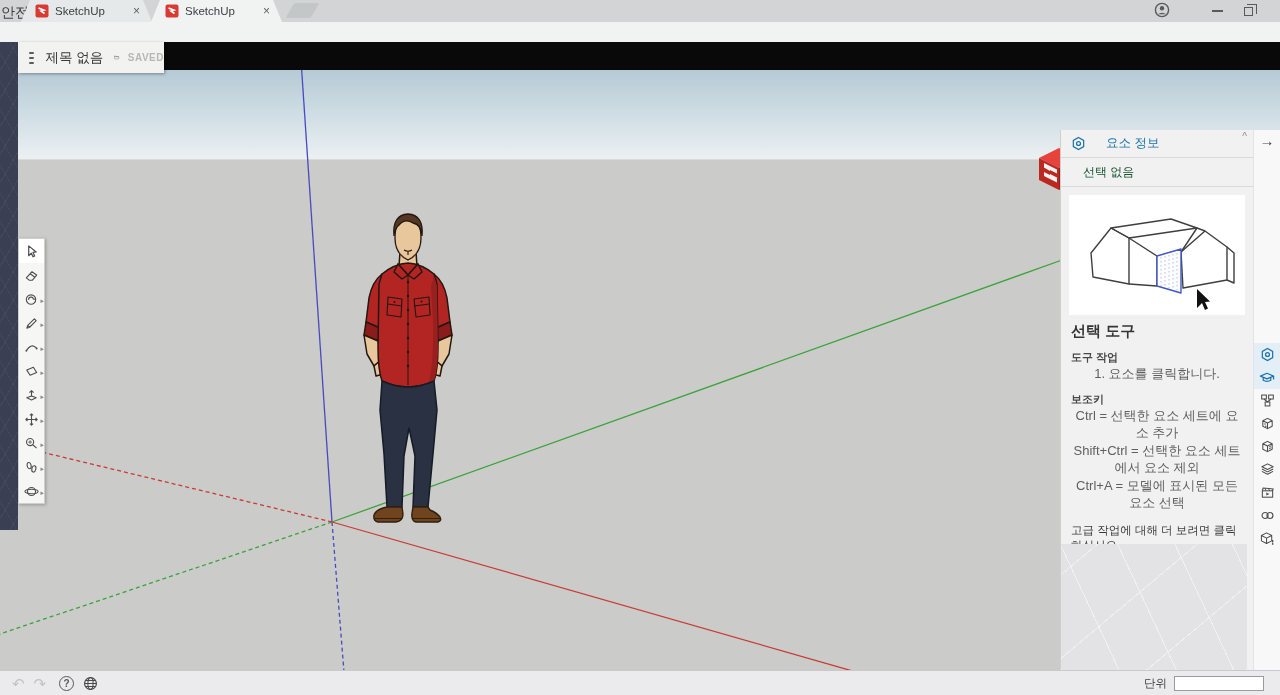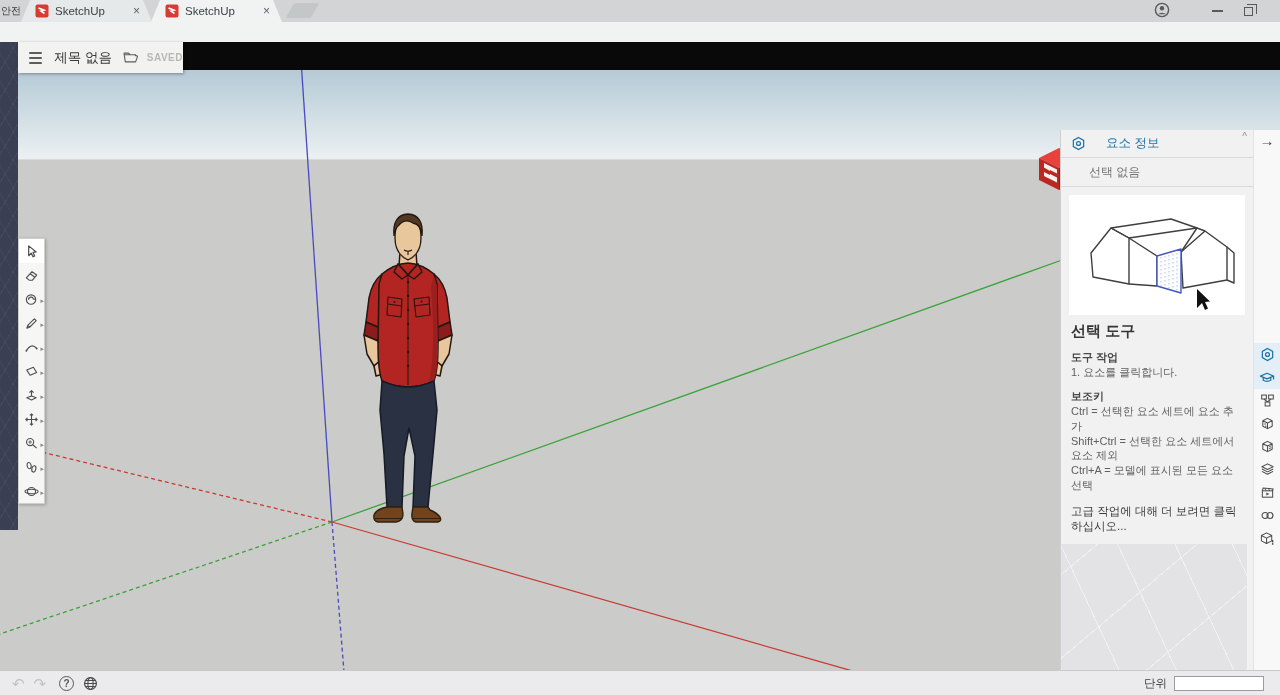--- a/index.html
+++ b/index.html
@@ -1,21 +1,21 @@
 <!DOCTYPE html>
 <html><head>
 <meta charset="utf-8">
 <style>
   * { margin:0; padding:0; box-sizing:border-box; }
   body { font-family:"Liberation Sans", sans-serif; }
   .screen { position:relative; width:1280px; height:695px; overflow:hidden; background:#d2d4d5; }
 
   
   .tabstrip { position:absolute; left:0; top:0; width:1280px; height:22px; background:#d2d4d5; }
-  .edge-label { position:absolute; left:1px; top:4px; font-size:10px; color:#3c3c3c; }
+  .edge-label { position:absolute; left:1px; top:4px; font-size:14px; color:#3c3c3c; }
   .tab { position:absolute; top:0; height:22px; width:131px; clip-path:polygon(9px 0, calc(100% - 9px) 0, 100% 100%, 0 100%); display:flex; align-items:center; }
   .tab1 { left:21px; background:#e5e9ea; }
   .tab2 { left:151px; background:#f1f3f3; }
   .tab .fav { margin-left:14px; width:14px; height:14px; flex:none; }
   .tab .t-title { margin-left:6px; font-size:11.5px; color:#3c4043; white-space:nowrap; overflow:hidden; flex:1; }
   .tab .t-close { margin-right:12px; font-size:12px; color:#5f6368; line-height:1; cursor:default; }
   .newtab { position:absolute; left:290px; top:3px; width:25px; height:15px; background:#c3c7c8; transform:skewX(-30deg); border-radius:2px; }
   .win-ctl { position:absolute; top:2px; display:flex; align-items:center; }
   .minimize-bar { width:11px; height:2px; background:#5a5a5e; }
   .restore-box { width:9px; height:9px; border:1.5px solid #5a5a5e; background:transparent; position:relative; }
@@ -38,44 +38,44 @@
   .canvas { position:absolute; left:0; top:70px; width:1280px; height:600px;
     background:linear-gradient(to bottom,#b5cad6 0%,#d9e4e9 10%,#ecf0f2 14.8%,#cbcbc9 15%,#cbcbc9 100%); }
   .axes, .person { position:absolute; }
   .logo { position:absolute; left:1036px; top:76px; display:flex; align-items:center; }
   .logo-text { font-size:34px; font-weight:bold; color:#32495f; letter-spacing:-1px; margin-left:9px; }
 
   .dark-strip { position:absolute; left:0; top:42px; width:18px; height:488px; background:#3b3f53;
     background-image:repeating-linear-gradient(120deg, rgba(255,255,255,0.05) 0 1px, transparent 1px 14px),
                      repeating-linear-gradient(60deg, rgba(255,255,255,0.04) 0 1px, transparent 1px 14px); }
 
-  .app-toolbar { position:absolute; left:18px; top:42px; width:165px; height:31px; background:#f2f2f0; box-shadow:1px 1px 3px rgba(0,0,0,0.35); display:flex; align-items:center; }
+  .app-toolbar { position:absolute; left:18px; top:42px; width:146px; height:31px; background:#f2f2f0; box-shadow:1px 1px 3px rgba(0,0,0,0.35); display:flex; align-items:center; }
   .hamburger { margin-left:11px; width:16px; height:12px; display:flex; flex-direction:column; justify-content:space-between; }
   .hamburger i { display:block; height:2px; background:#5c5c5c; border-radius:1px; }
   .doc-title { margin-left:12px; font-size:13.5px; color:#3a3a3a; white-space:nowrap; }
   .folder-ic { margin-left:11px; }
   .saved-label { margin-left:8px; font-size:10px; font-weight:bold; letter-spacing:0.5px; color:#b7b7b3; }
 
   .palette { position:absolute; left:18px; top:238px; width:27px; background:#f6f6f4; border:1px solid #cfcfcc; box-shadow:1px 1px 3px rgba(0,0,0,0.25); }
   .tool { position:relative; width:100%; height:24px; display:flex; align-items:center; justify-content:center; color:#4f4f4f; }
   .tool.active { background:#ffffff; }
   .tool .expand { position:absolute; right:0px; bottom:7px; font-size:7px; color:#8a8a8a; line-height:1; }
 
   
   .right-panel { position:absolute; left:1060px; top:130px; width:193px; height:540px; background:#f1f1f1; border-left:1px solid #cfcfd2; }
   .p-header { height:28px; display:flex; align-items:center; padding:0 10px; border-bottom:1px solid #d9d9db; position:relative; color:#1a74a8; }
   .p-header .p-title { font-size:12.5px; margin-left:20px; color:#1a74a8; }
   .p-chevron { position:absolute; right:6px; top:1px; font-size:10px; color:#8a8a8e; }
-  .p-row { height:29px; display:flex; align-items:center; padding-left:28px; font-size:12px; color:#737373; border-bottom:1px solid #d9d9db; }
+  .p-row { height:29px; display:flex; align-items:center; padding-left:22px; font-size:12px; color:#14532d; border-bottom:1px solid #d9d9db; }
   .inst-card { margin:8px 8px 0 8px; height:120px; background:#fff; }
   .inst-text { padding:7px 10px 0 10px; }
   .inst-heading { font-size:15px; font-weight:bold; color:#353535; }
   .inst-desc { font-size:10.5px; color:#5f5f5f; line-height:1.35; margin-top:1px; }
   .sec-title { font-size:11px; font-weight:bold; color:#494949; margin-top:9px; }
-  .sec-item { font-size:11px; color:#5f5f5f; line-height:1.35; }
+  .sec-item { font-size:13px; color:#5f5f5f; line-height:1.35;text-align:center; }
   .more-link { font-size:11.5px; color:#3b3b3b; line-height:1.35; margin-top:11px; }
   .panel-bottom { position:absolute; left:0px; bottom:0; width:186px; height:126px; background:#e3e3e6;
     background-image:repeating-linear-gradient(65deg, rgba(255,255,255,0.5) 0 1px, transparent 1px 52px),
                      repeating-linear-gradient(-40deg, rgba(255,255,255,0.45) 0 1px, transparent 1px 64px); }
 
   .right-rail { position:absolute; left:1253px; top:130px; width:27px; height:540px; background:#f8f8f8; border-left:1px solid #e3e3e5; }
   .rail-collapse { position:absolute; top:2px; left:0; width:100%; text-align:center; font-size:15px; color:#474747; }
   .rail-icons { position:absolute; top:213px; left:0; width:100%; }
   .rail-btn { width:100%; height:23px; display:flex; align-items:center; justify-content:center; color:#4c4c4c; }
   .rail-btn.active { color:#1a74a8; background:#e4eef7; }

